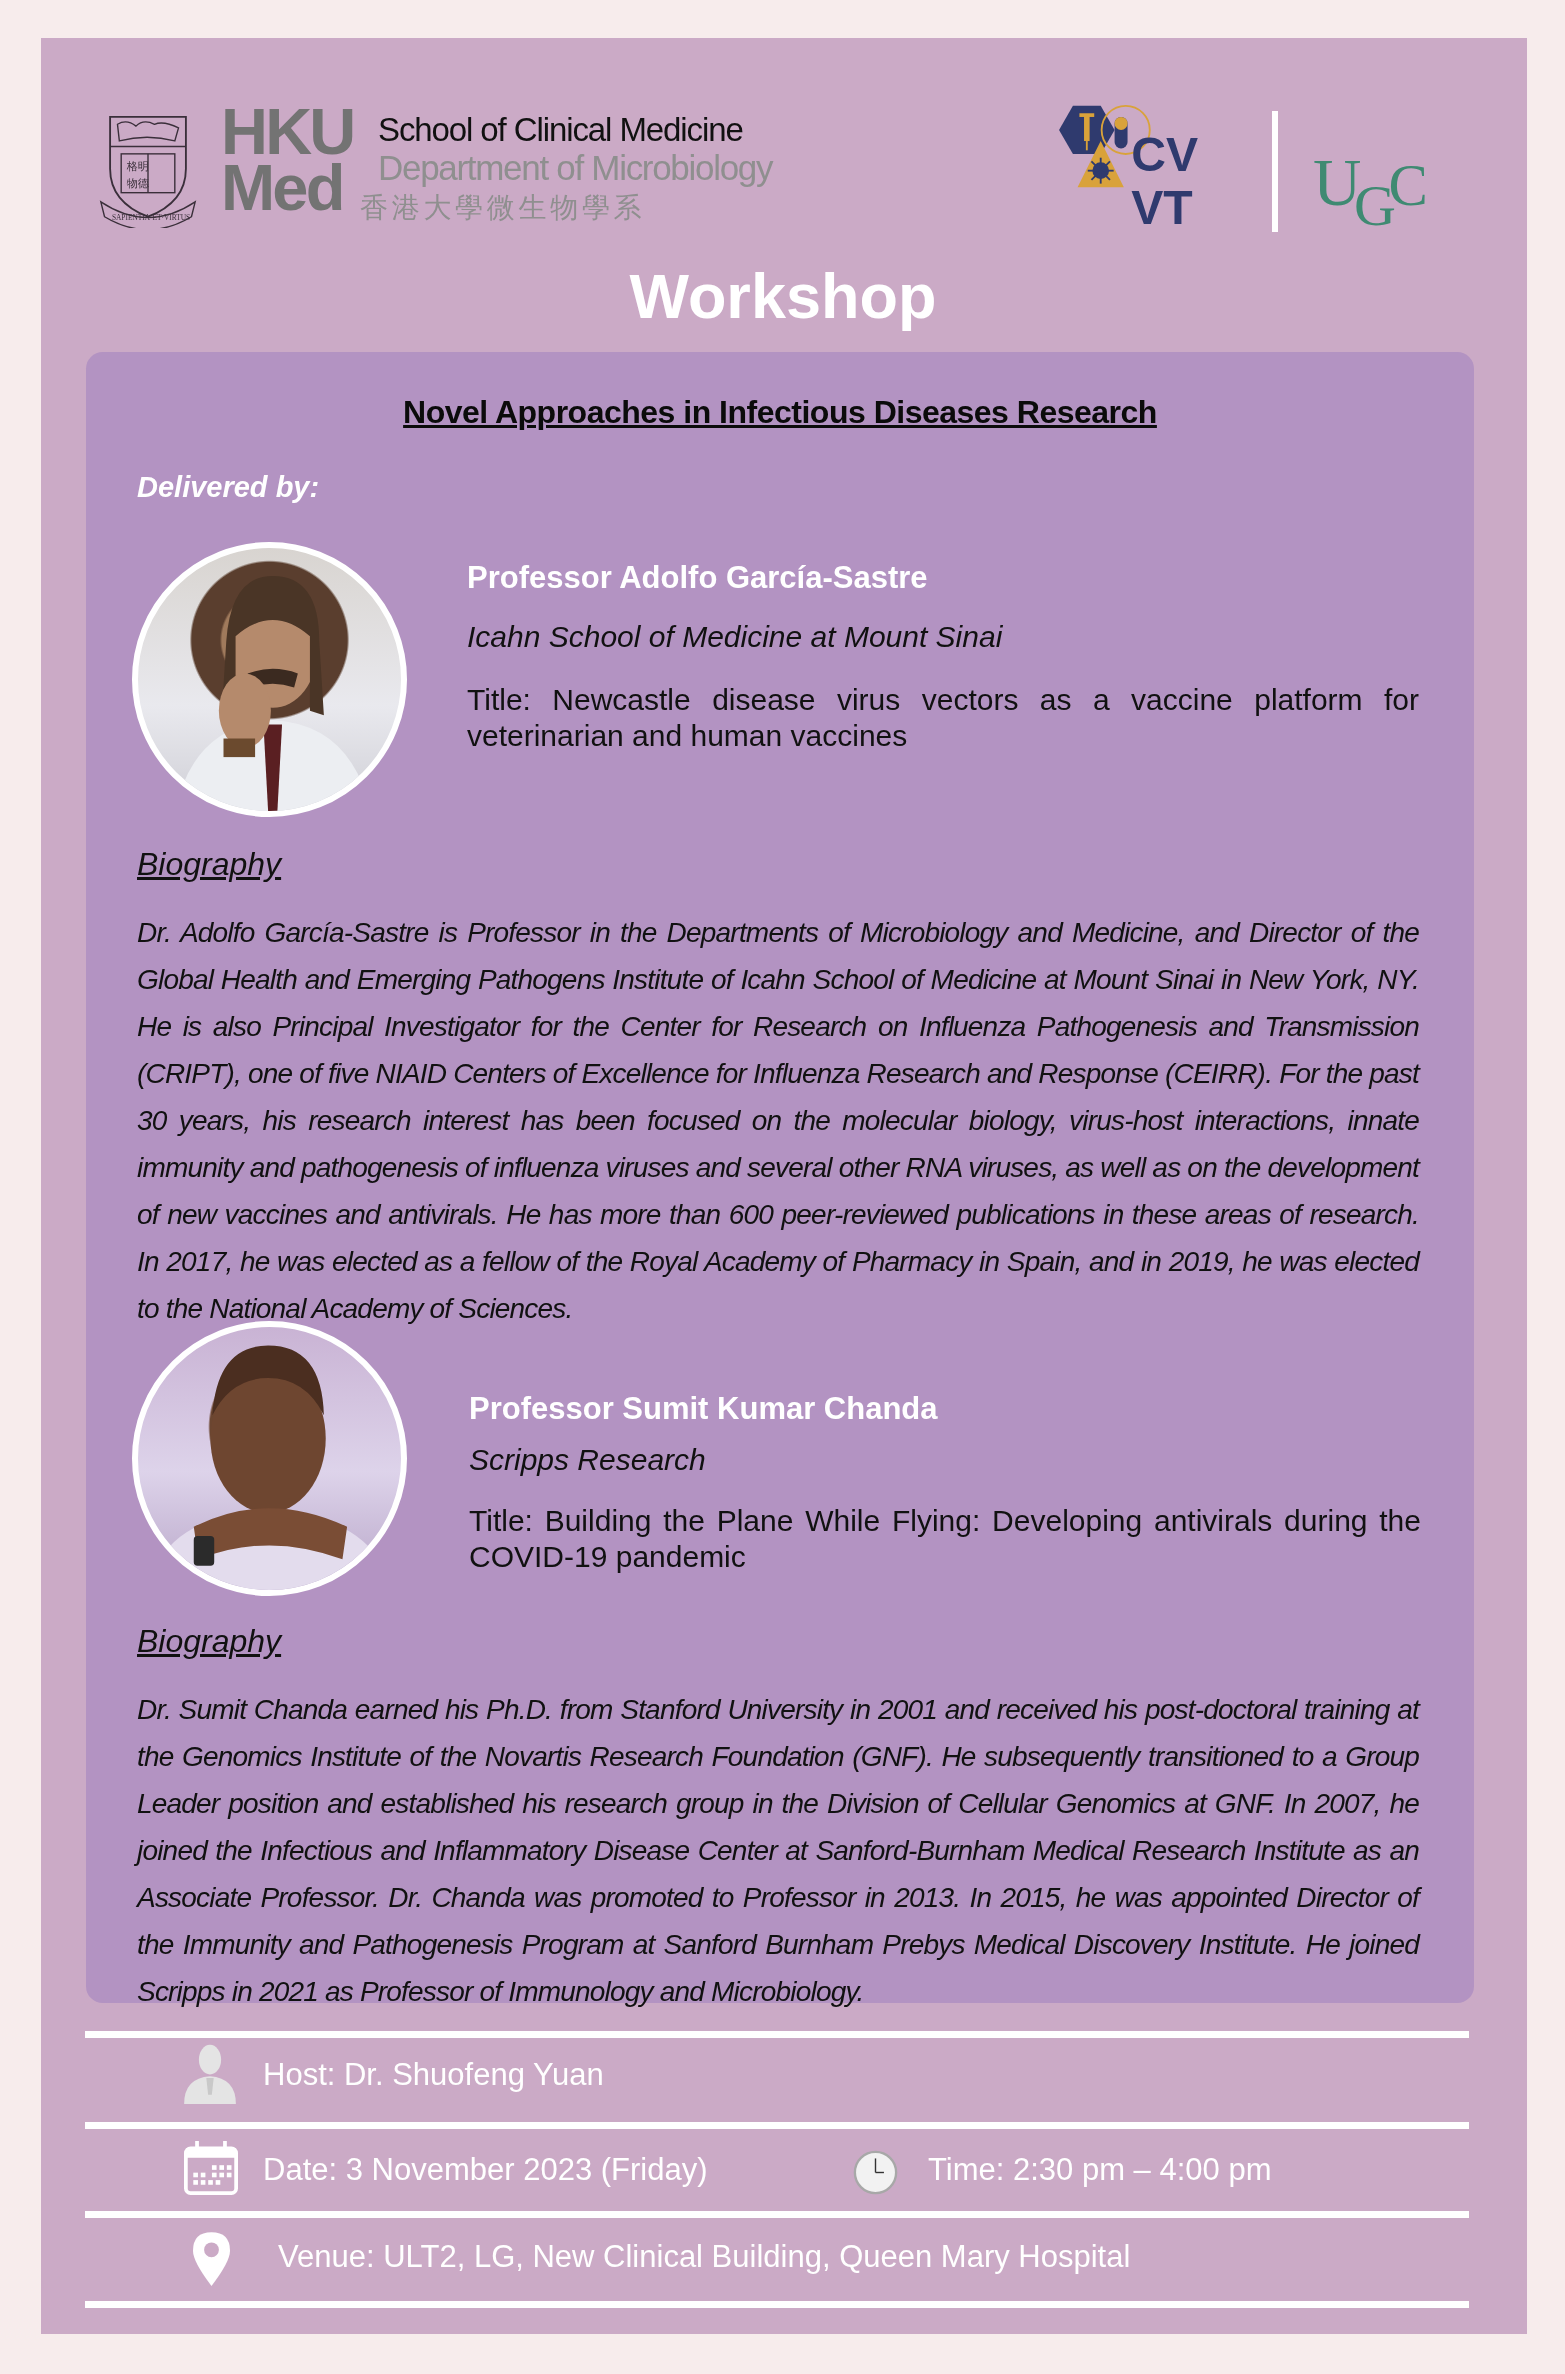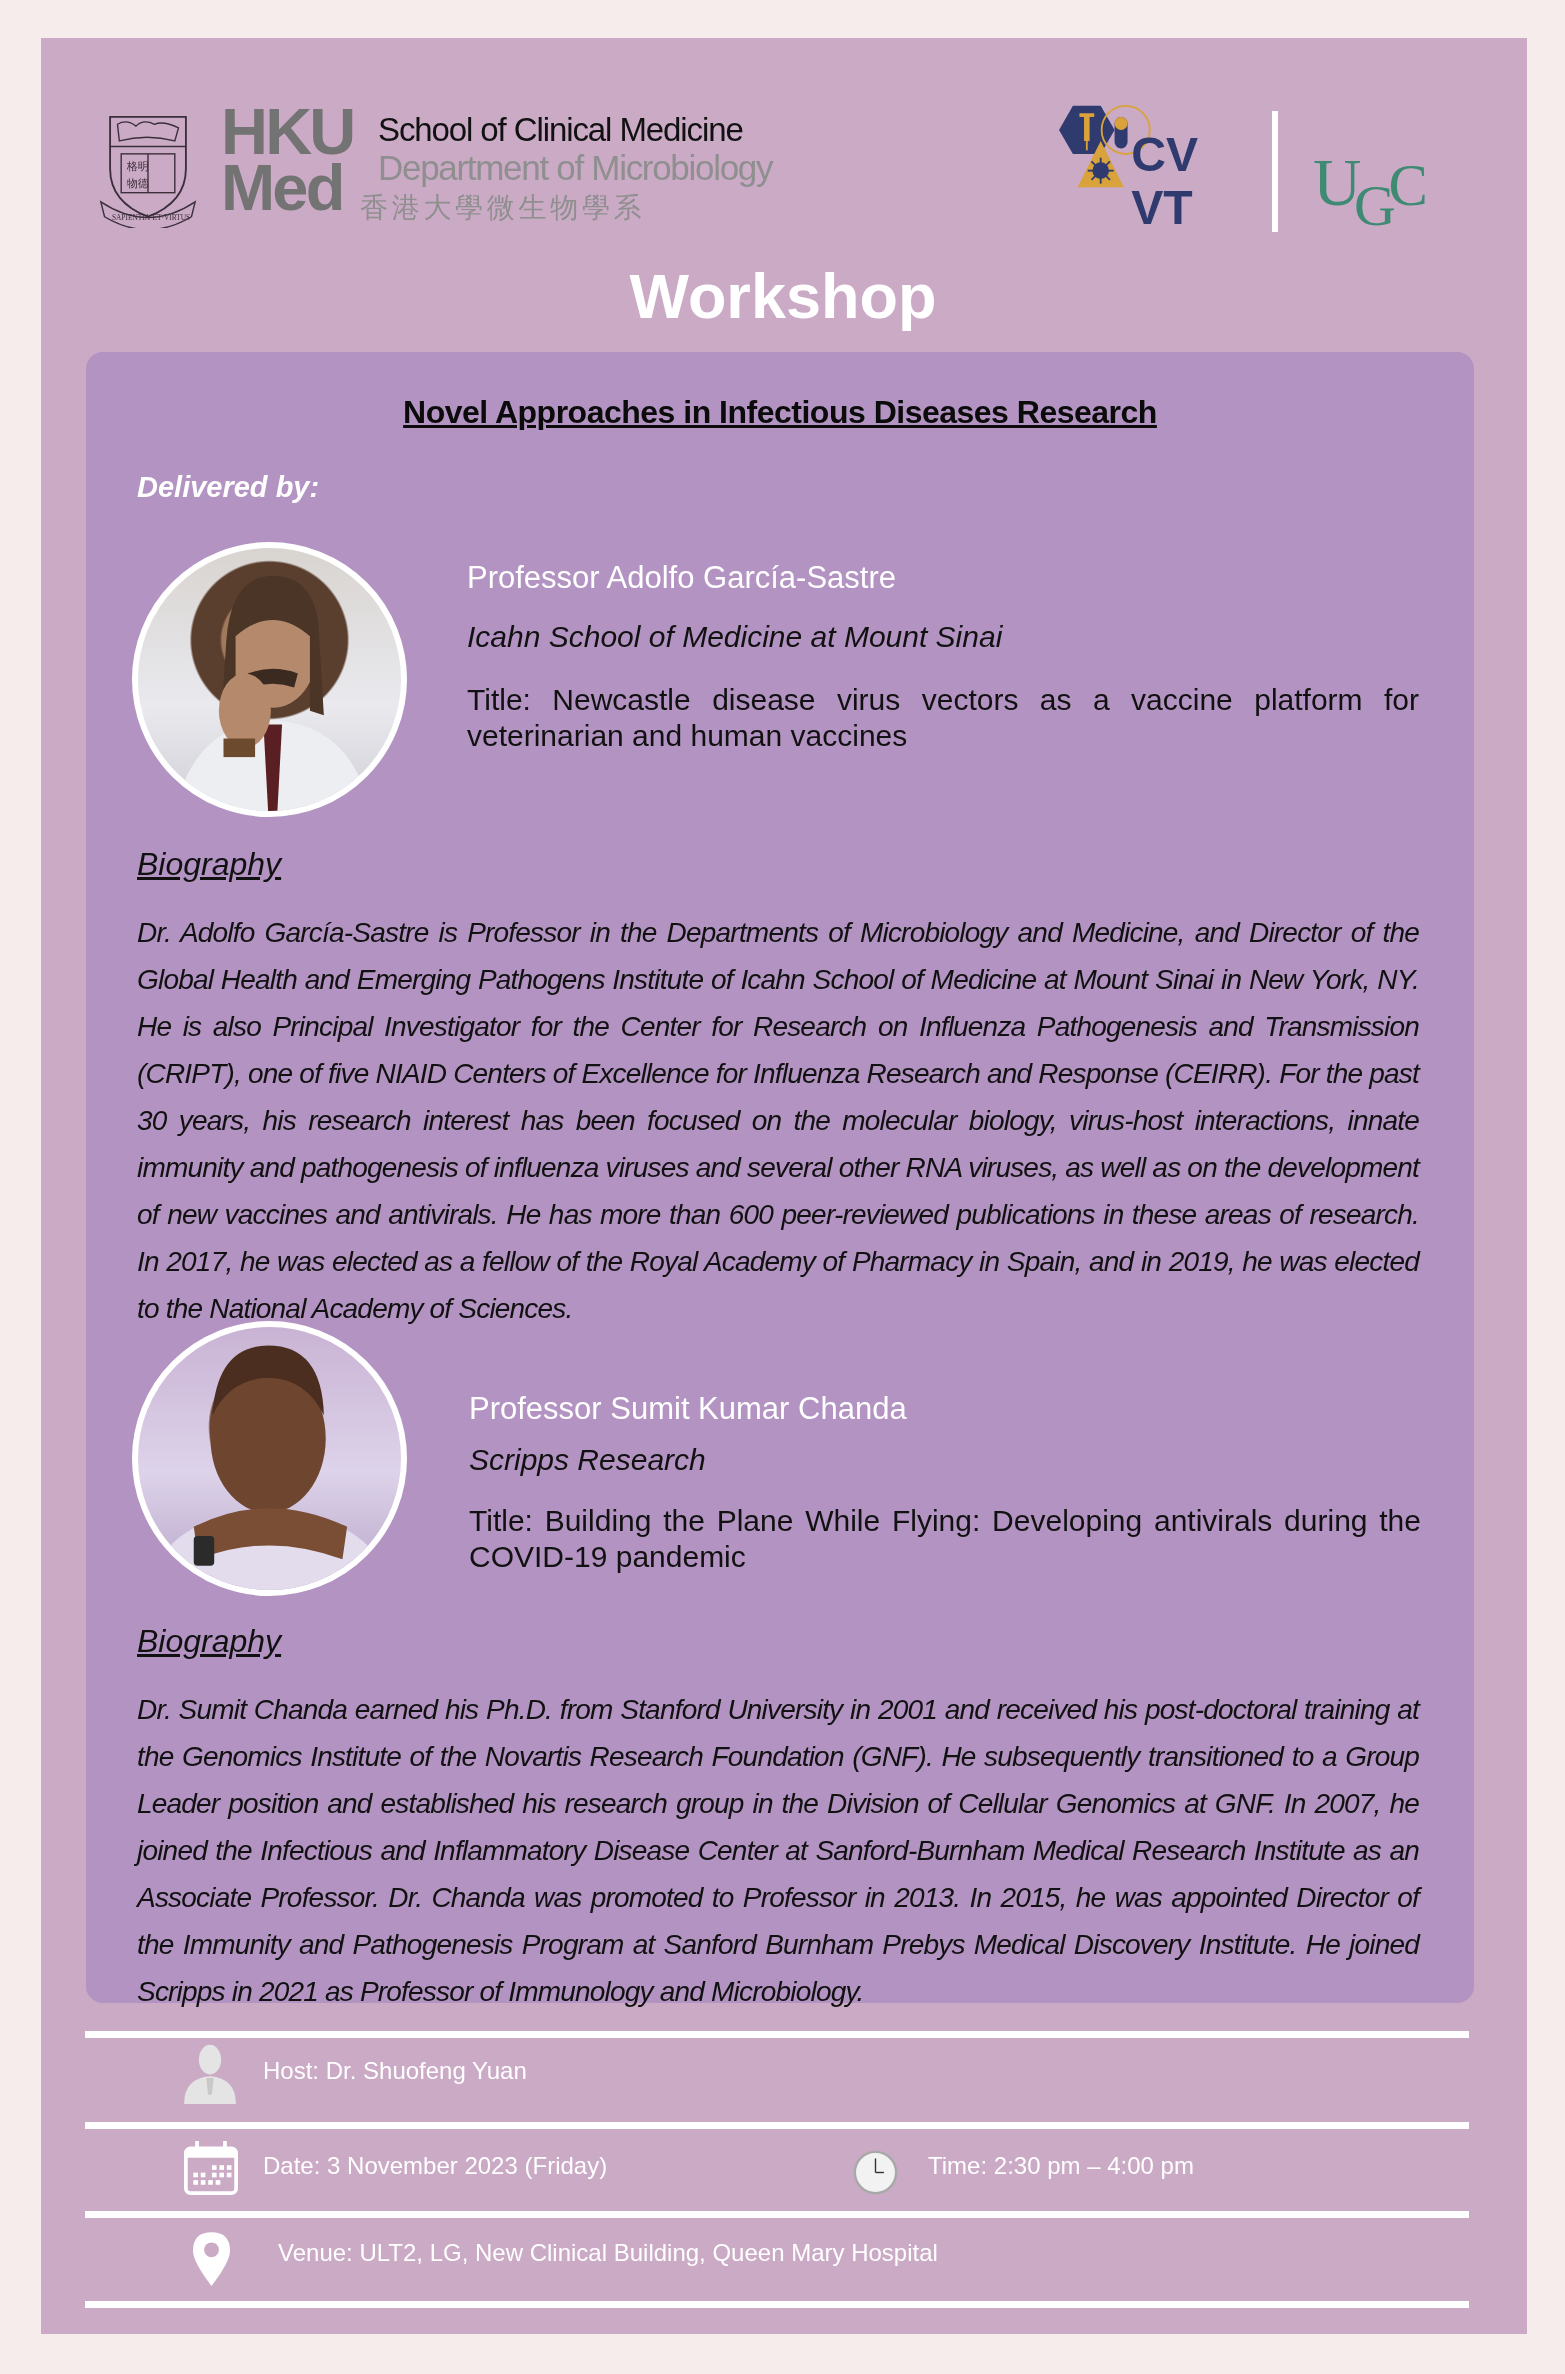--- a/index.html
+++ b/index.html
@@ -17,27 +17,27 @@
   .ugc .g { position:relative; top:20.4px; font-size:58px; }
   .ugc .c { font-size:59px; }
   .workshop { left:0; width:1566px; top:260px; text-align:center; font-size:63px; font-weight:bold; color:#fff; }
   .card { left:86px; top:352px; width:1388px; height:1651px; background:#b393c2; border-radius:16.7px; }
   .subtitle { left:86px; width:1388px; top:394px; text-align:center; font-size:32px; font-weight:bold; color:#0b0b0b; text-decoration:underline; letter-spacing:-0.5px; }
   .delivered { left:137px; top:471px; font-size:29px; font-weight:bold; font-style:italic; color:#fff; }
   .photo { width:263px; height:263px; border-radius:50%; border:6.5px solid #fff; overflow:hidden; box-sizing:content-box; }
   .photo1 { left:132px; top:542px; background:radial-gradient(circle at 50% 35%, #a07a5c 0 22%, #5a3e2e 23% 36%, transparent 37%), linear-gradient(180deg,#d8d4d0 0%, #e9e9ee 60%, #cfcfd6 100%); }
   .photo2 { left:132px; top:1321px; background:radial-gradient(ellipse at 48% 38%, #6b4631 0 28%, transparent 29%), linear-gradient(180deg,#c9b3d4 0%, #ddd3ea 55%, #b8a6c8 100%); }
   .photo svg { width:100%; height:100%; display:block; }
-  .spk-name { font-size:31px; font-weight:normal; color:#fff; white-space:nowrap; }
+  .spk-name { font-size:31px; font-weight:bold; color:#fff; white-space:nowrap; }
   .spk-aff { font-size:30px; font-style:italic; color:#111; white-space:nowrap; }
   .spk-title { font-size:30px; color:#111; text-align:justify; line-height:36px; }
   .bio-h { left:137px; font-size:32px; font-style:italic; color:#111; text-decoration:underline; }
   .bio { left:137px; width:1282px; font-size:28px; font-style:italic; color:#111; text-align:justify; line-height:47px; letter-spacing:-0.8px; }
   .rule { left:85px; width:1384px; height:6.5px; background:#fff; }
-  .info { font-size:24px; color:#fff; white-space:nowrap; }
+  .info { font-size:31px; color:#fff; white-space:nowrap; }
 </style>
 </head>
 <body>
 
 <div class="panel"></div>
 
 <div class="abs crest">
   <svg viewBox="0 0 106 124" width="98" height="115">
     <path d="M12 4 H94 V60 Q94 96 53 112 Q12 96 12 60 Z" fill="none" stroke="#3a2f3a" stroke-width="2"></path>
     <line x1="12" y1="36" x2="94" y2="36" stroke="#3a2f3a" stroke-width="1.5"></line>

